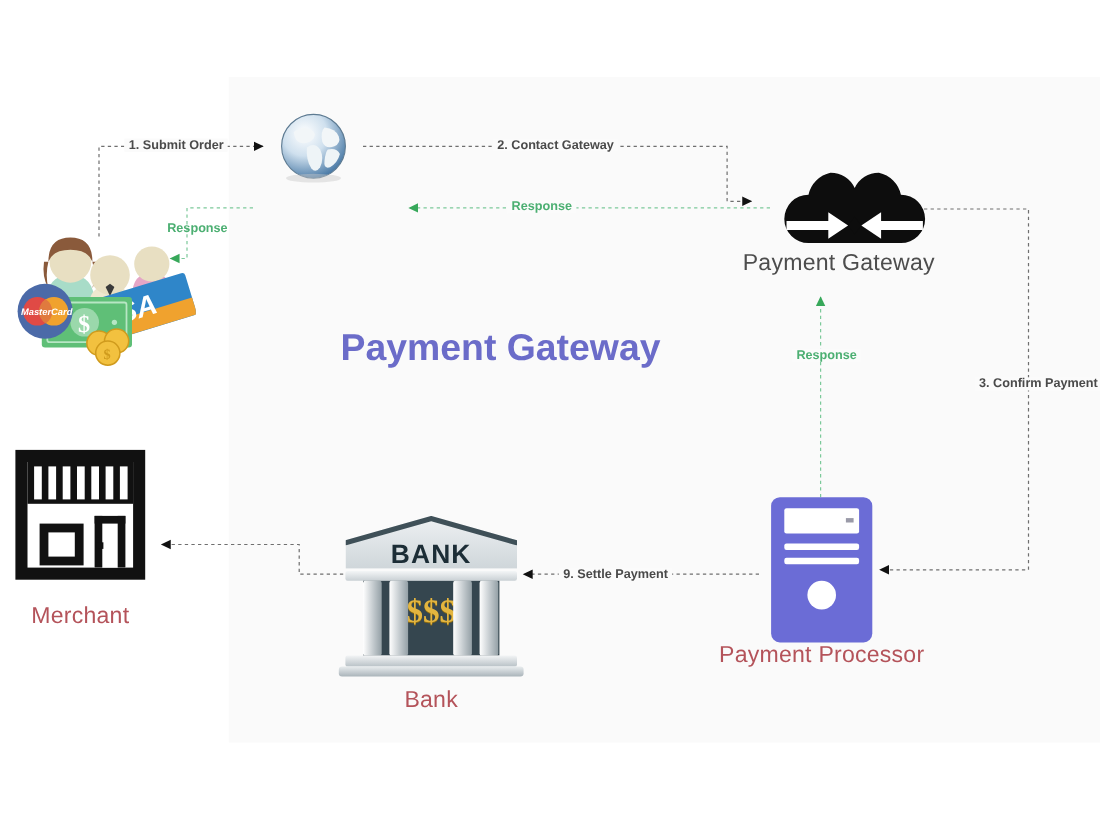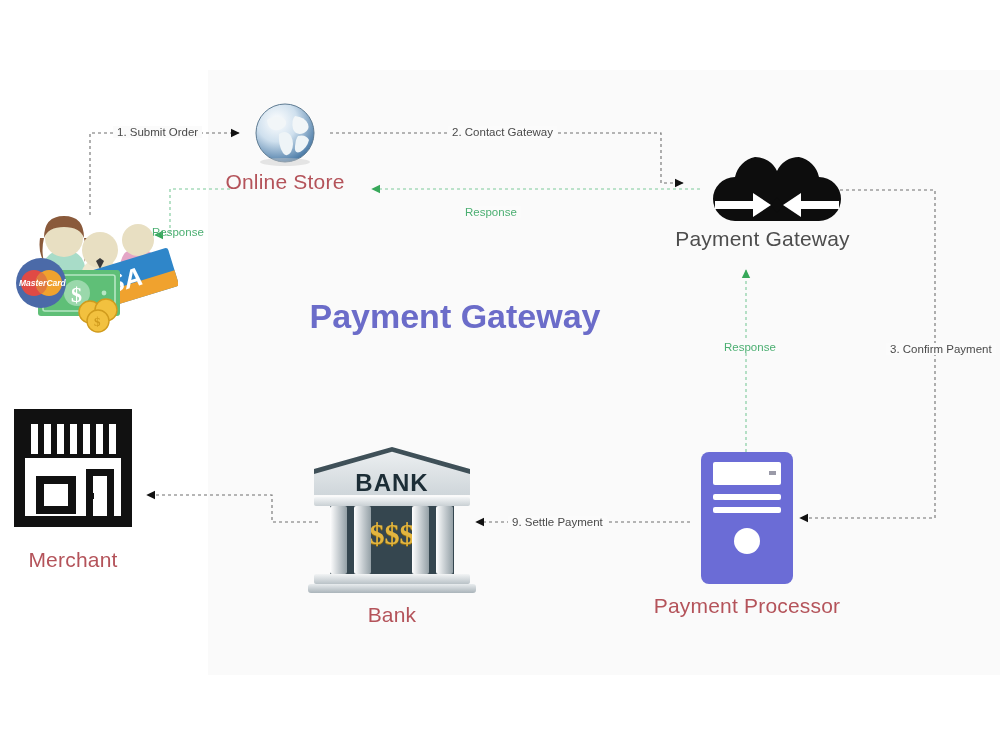--- a/index.html
+++ b/index.html
@@ -14,22 +14,22 @@
   .node-label{
     font-size:21px;font-weight:400;letter-spacing:.2px;white-space:nowrap;
   }
   .label-red{color:#b4535a;}
   .label-dark{color:#4d4d4d;}
   .edge-label{
     position:absolute;font-size:11.5px;white-space:nowrap;
     background:#fbfbfb;padding:0 4px;
   }
   .edge-label.plain{background:transparent;}
-  .el-gray{color:#4a4a4a;font-weight:400;}
-  .el-green{color:#4caf72;font-weight:400;margin-top:24px;}
+  .el-gray{color:#4a4a4a;font-weight:700;}
+  .el-green{color:#4caf72;font-weight:700;}
   .title{
     position:absolute;left:255px;top:292px;width:400px;text-align:center;
     color:#6B6CC9;font-size:34px;font-weight:bold;line-height:1.45;
   }
   svg.lines{position:absolute;left:0;top:0;width:1000px;height:750px;pointer-events:none;}
   
   .shop{position:relative;width:118px;height:118px;}
   .shop .frame{position:absolute;inset:0;border:11px solid #111;box-sizing:border-box;}
   .shop .awning{position:absolute;left:11px;top:11px;right:11px;height:38px;background:#111;}
   .shop .awning i{position:absolute;top:4px;bottom:4px;width:7px;background:#fff;display:block;}
@@ -195,21 +195,20 @@
           </radialGradient>
         </defs>
         <circle cx="34" cy="33" r="29" fill="url(#gseaA)" stroke="#5e7b92" stroke-width="1"></circle>
         <path d="M16,20 q9,-6 16,-2 q5,3 2,8 q-4,5 -11,4 q-6,-1 -7,-10z" fill="#f2f6f8"></path>
         <path d="M28,34 q7,-5 12,2 q4,8 0,16 q-4,6 -8,1 q-5,-8 -4,-19z" fill="#eef4f7"></path>
         <path d="M44,16 q10,1 13,8 q2,6 -4,9 q-8,3 -11,-4 q-2,-9 2,-13z" fill="#f2f6f8"></path>
         <path d="M47,36 q8,-2 11,4 q-2,8 -9,12 q-6,2 -5,-6 q1,-8 3,-10z" fill="#eef4f7"></path>
         <ellipse cx="34" cy="62" rx="25" ry="4" fill="#c9c9c9" opacity=".45"></ellipse>
       </svg>
     </div>
-    <div class="node-label label-red" style="margin-top:2px;">Online Store</div>
   </div>
 
   <div class="node" style="left:650px;top:155px;width:225px;">
     <div class="cloud-wrap" style="margin:0 auto;">
       <svg width="140" height="70" viewBox="0 0 140 70">
         <path d="M28,66 a22,22 0 0,1 0,-44 a26,26 0 0,1 20,-20 a24,24 0 0,1 22,14
                  a24,24 0 0,1 22,-14 a26,26 0 0,1 20,20 a22,22 0 0,1 0,44 z" fill="#0d0d0d"></path>
 
         <path d="M8,46 L46,46 L46,38 L64,50 L46,62 L46,54 L8,54 z" fill="#ffffff"></path>
 
@@ -222,24 +221,24 @@
 
   <div class="node" style="left:653px;top:452px;width:188px;">
     <div class="server" style="margin:0 auto;">
       <div class="slot">
           <b></b>
         </div>
       <div class="bar b1"></div>
       <div class="bar b2"></div>
       <div class="dot"></div>
     </div>
-    <div class="node-label label-red" style="margin-top:10px;">Payment Processor</div>
-  </div>
-
-  <div class="node" style="left:307px;top:447px;width:170px;">
+    <div class="node-label label-red" style="">Payment Processor</div>
+  </div>
+
+  <div class="node" style="left:307px;top:469px;width:170px;">
     <div class="bank" style="margin:0 auto;">
       <div class="roof"></div>
       <div class="roofedge"></div>
       <div class="banktext">BANK</div>
       <div class="arch"></div>
       <div class="body"></div>
       <div class="dollars">$$$</div>
       <div class="col" style="left:22px;"></div>
       <div class="col" style="left:46px;"></div>
       <div class="col" style="left:104px;"></div>

